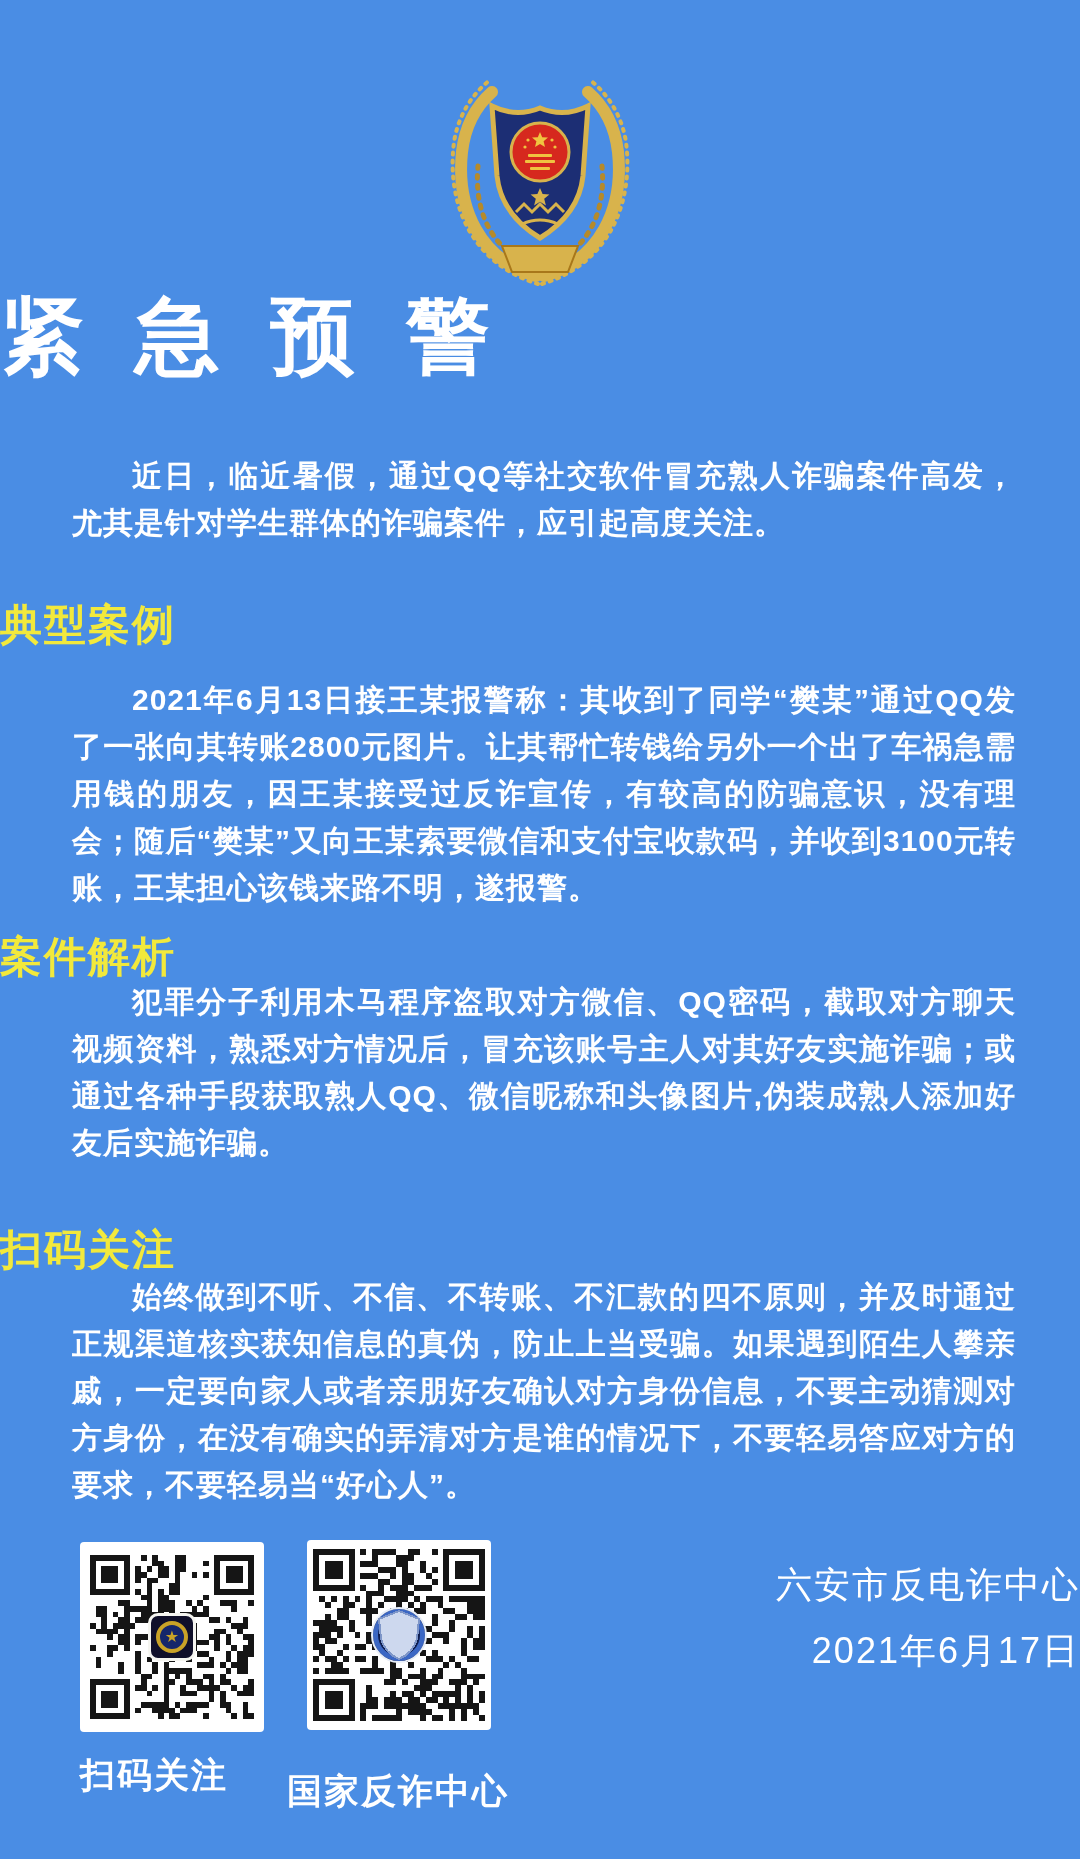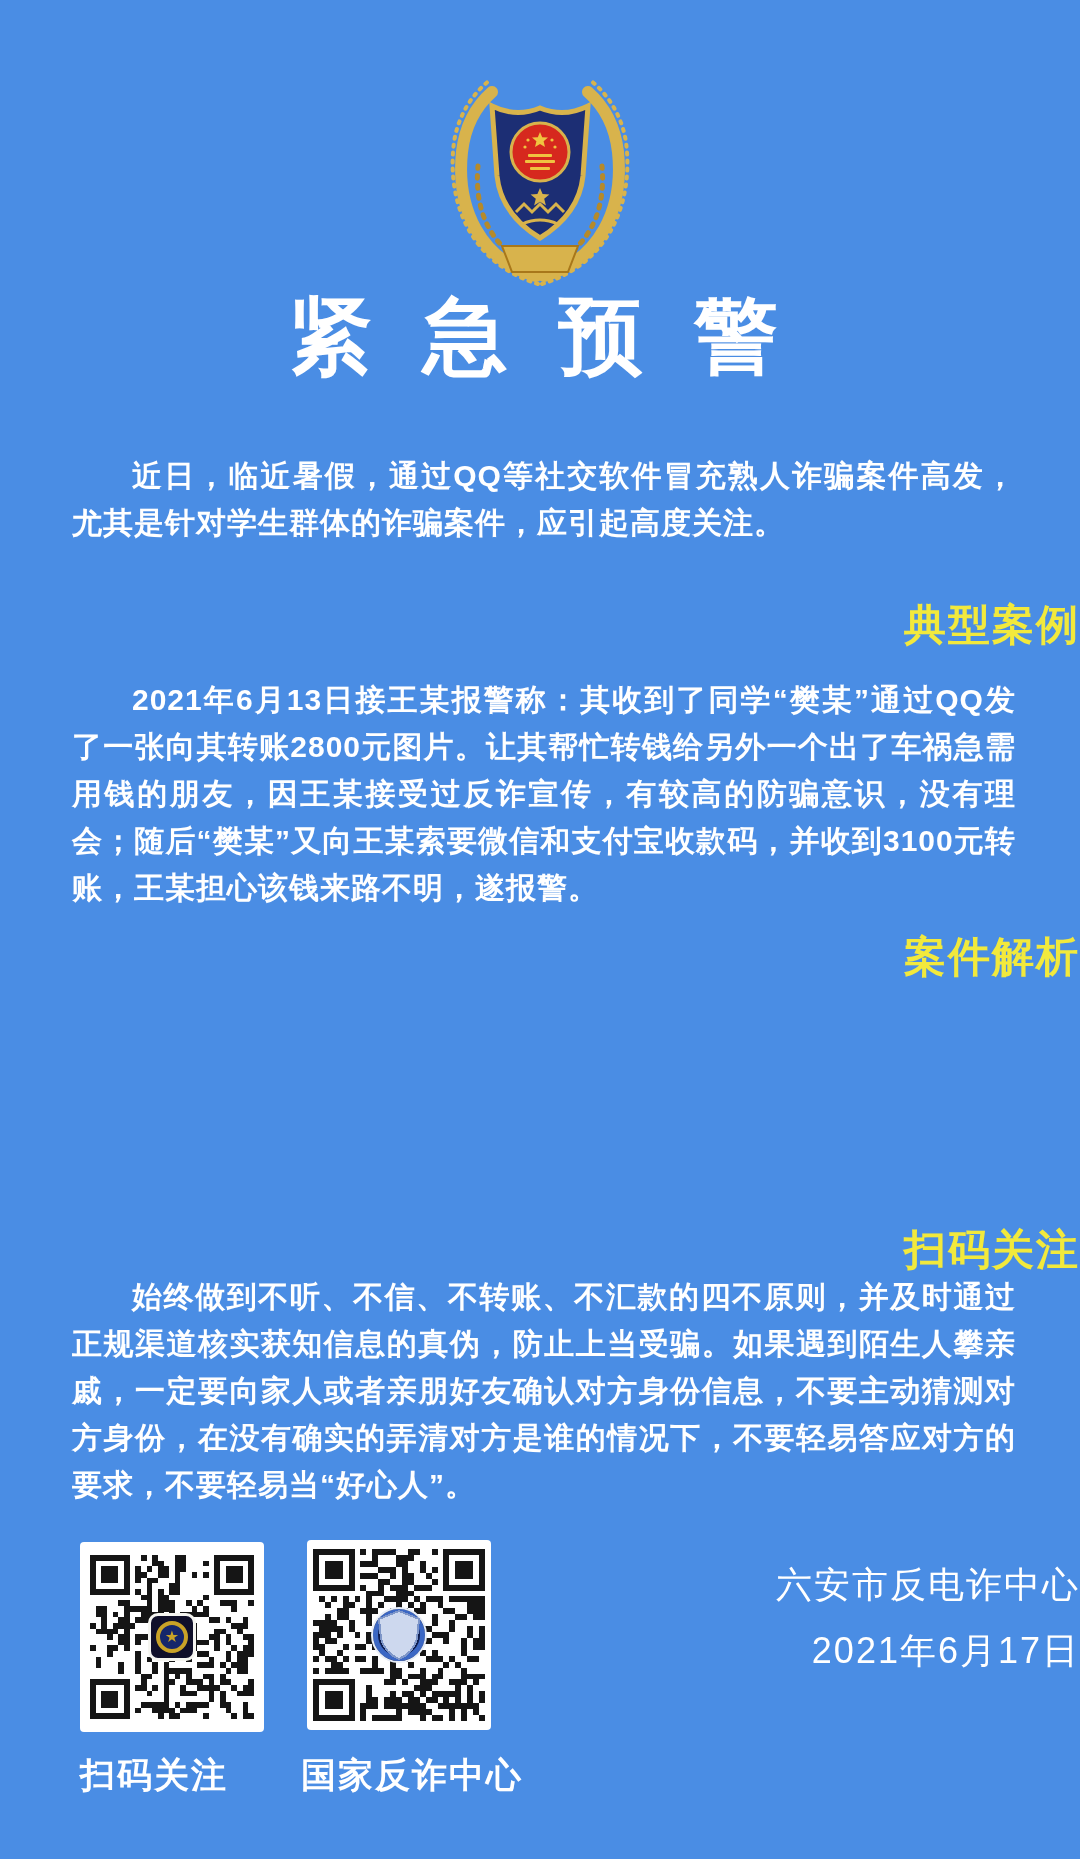--- a/index.html
+++ b/index.html
@@ -8,34 +8,34 @@
     position:relative;
     width:1080px;height:1859px;
     background:var(--bg,#4a8de4);
     color:var(--fg,#ffffff);
     overflow:hidden;
   }
   .emblem{position:absolute;left:50%;top:80px;transform:translateX(-50%);
     width:200px;height:212px;}
   .title{
     position:absolute;top:280px;left:0;width:100%;margin:0;
-    text-align:center;font-size:84px;font-weight:800;letter-spacing:14px;
+    font-size:84px;font-weight:800;letter-spacing:14px;
     color:var(--fg,#ffffff);white-space:nowrap;
   }
   .para{
     position:absolute;left:72px;right:64px;margin:0;
     font-size:30px;line-height:47px;font-weight:600;
     text-align:justify;text-indent:2em;letter-spacing:1px;
   }
   .intro{top:452px;}
   .body-case{top:652px;margin-top:24px;}
   .body-analysis{top:978px;}
   .body-tips{top:1273px;}
   .sec-h{
-    position:absolute;left:0;width:100%;margin:0;text-align:right;
+    position:absolute;left:0;width:100%;margin:0;text-align:left;
     font-size:42px;font-weight:800;color:var(--accent,#f2e93c);
     letter-spacing:2px;
   }
   .h-case{top:597px;}
   .h-analysis{top:929px;font-family:Liberation Serif, serif;}
   .h-tips{top:1222px;}
 
   
   .qr-box{
     position:absolute;top:1542px;width:184px;height:190px;
@@ -62,21 +62,21 @@
     width:56px;height:56px;border-radius:50%;
     background:#0e1d4e;border:2px solid #e8eef8;box-sizing:border-box;
     box-shadow:inset 0 0 0 5px #3b67c4;
     display:flex;align-items:center;justify-content:center;
   }
   .qr-label{
     position:absolute;top:1752px;margin:0;
     font-size:35px;font-weight:600;text-align:left;letter-spacing:2px;
   }
   .label-left{left:80px;width:184px;}
-  .label-right{left:301px;width:224px;}
+  .label-right{left:287px;width:224px;margin-top:16px;}
   .signature{
     position:absolute;top:1552px;left:620px;width:460px;
     text-align:right;font-size:36px;font-weight:400;line-height:66px;
     letter-spacing:2px;
   }
 </style>
 </head>
 <body>
 
 <div class="poster">
@@ -116,20 +116,21 @@
   </svg>
 
   <h1 class="title">紧 急 预 警</h1>
 
   <p class="para intro">近日，临近暑假，通过QQ等社交软件冒充熟人诈骗案件高发，尤其是针对学生群体的诈骗案件，应引起高度关注。</p>
 
   <h2 class="sec-h h-case">典型案例</h2>
   <p class="para body-case">2021年6月13日接王某报警称：其收到了同学“樊某”通过QQ发了一张向其转账2800元图片。让其帮忙转钱给另外一个出了车祸急需用钱的朋友，因王某接受过反诈宣传，有较高的防骗意识，没有理会；随后“樊某”又向王某索要微信和支付宝收款码，并收到3100元转账，王某担心该钱来路不明，遂报警。</p>
 
   <h2 class="sec-h h-analysis">案件解析</h2>
+  <p class="para body-analysis">犯罪分子利用木马程序盗取对方微信、QQ密码，截取对方聊天视频资料，熟悉对方情况后，冒充该账号主人对其好友实施诈骗；或通过各种手段获取熟人QQ、微信昵称和头像图片,伪装成熟人添加好友后实施诈骗。</p>
 
   <h2 class="sec-h h-tips">扫码关注</h2>
   <p class="para body-tips">始终做到不听、不信、不转账、不汇款的四不原则，并及时通过正规渠道核实获知信息的真伪，防止上当受骗。如果遇到陌生人攀亲戚，一定要向家人或者亲朋好友确认对方身份信息，不要主动猜测对方身份，在没有确实的弄清对方是谁的情况下，不要轻易答应对方的要求，不要轻易当“好心人”。</p>
 
   <div class="qr-box qr-left">
     <svg id="qr1" viewBox="0 0 29 29">
         <rect x="9" y="0" width="1" height="1" fill="#151515"></rect>
         <rect x="11" y="0" width="1" height="1" fill="#151515"></rect>
         <rect x="15" y="0" width="1" height="1" fill="#151515"></rect>
         <rect x="16" y="0" width="1" height="1" fill="#151515"></rect>

